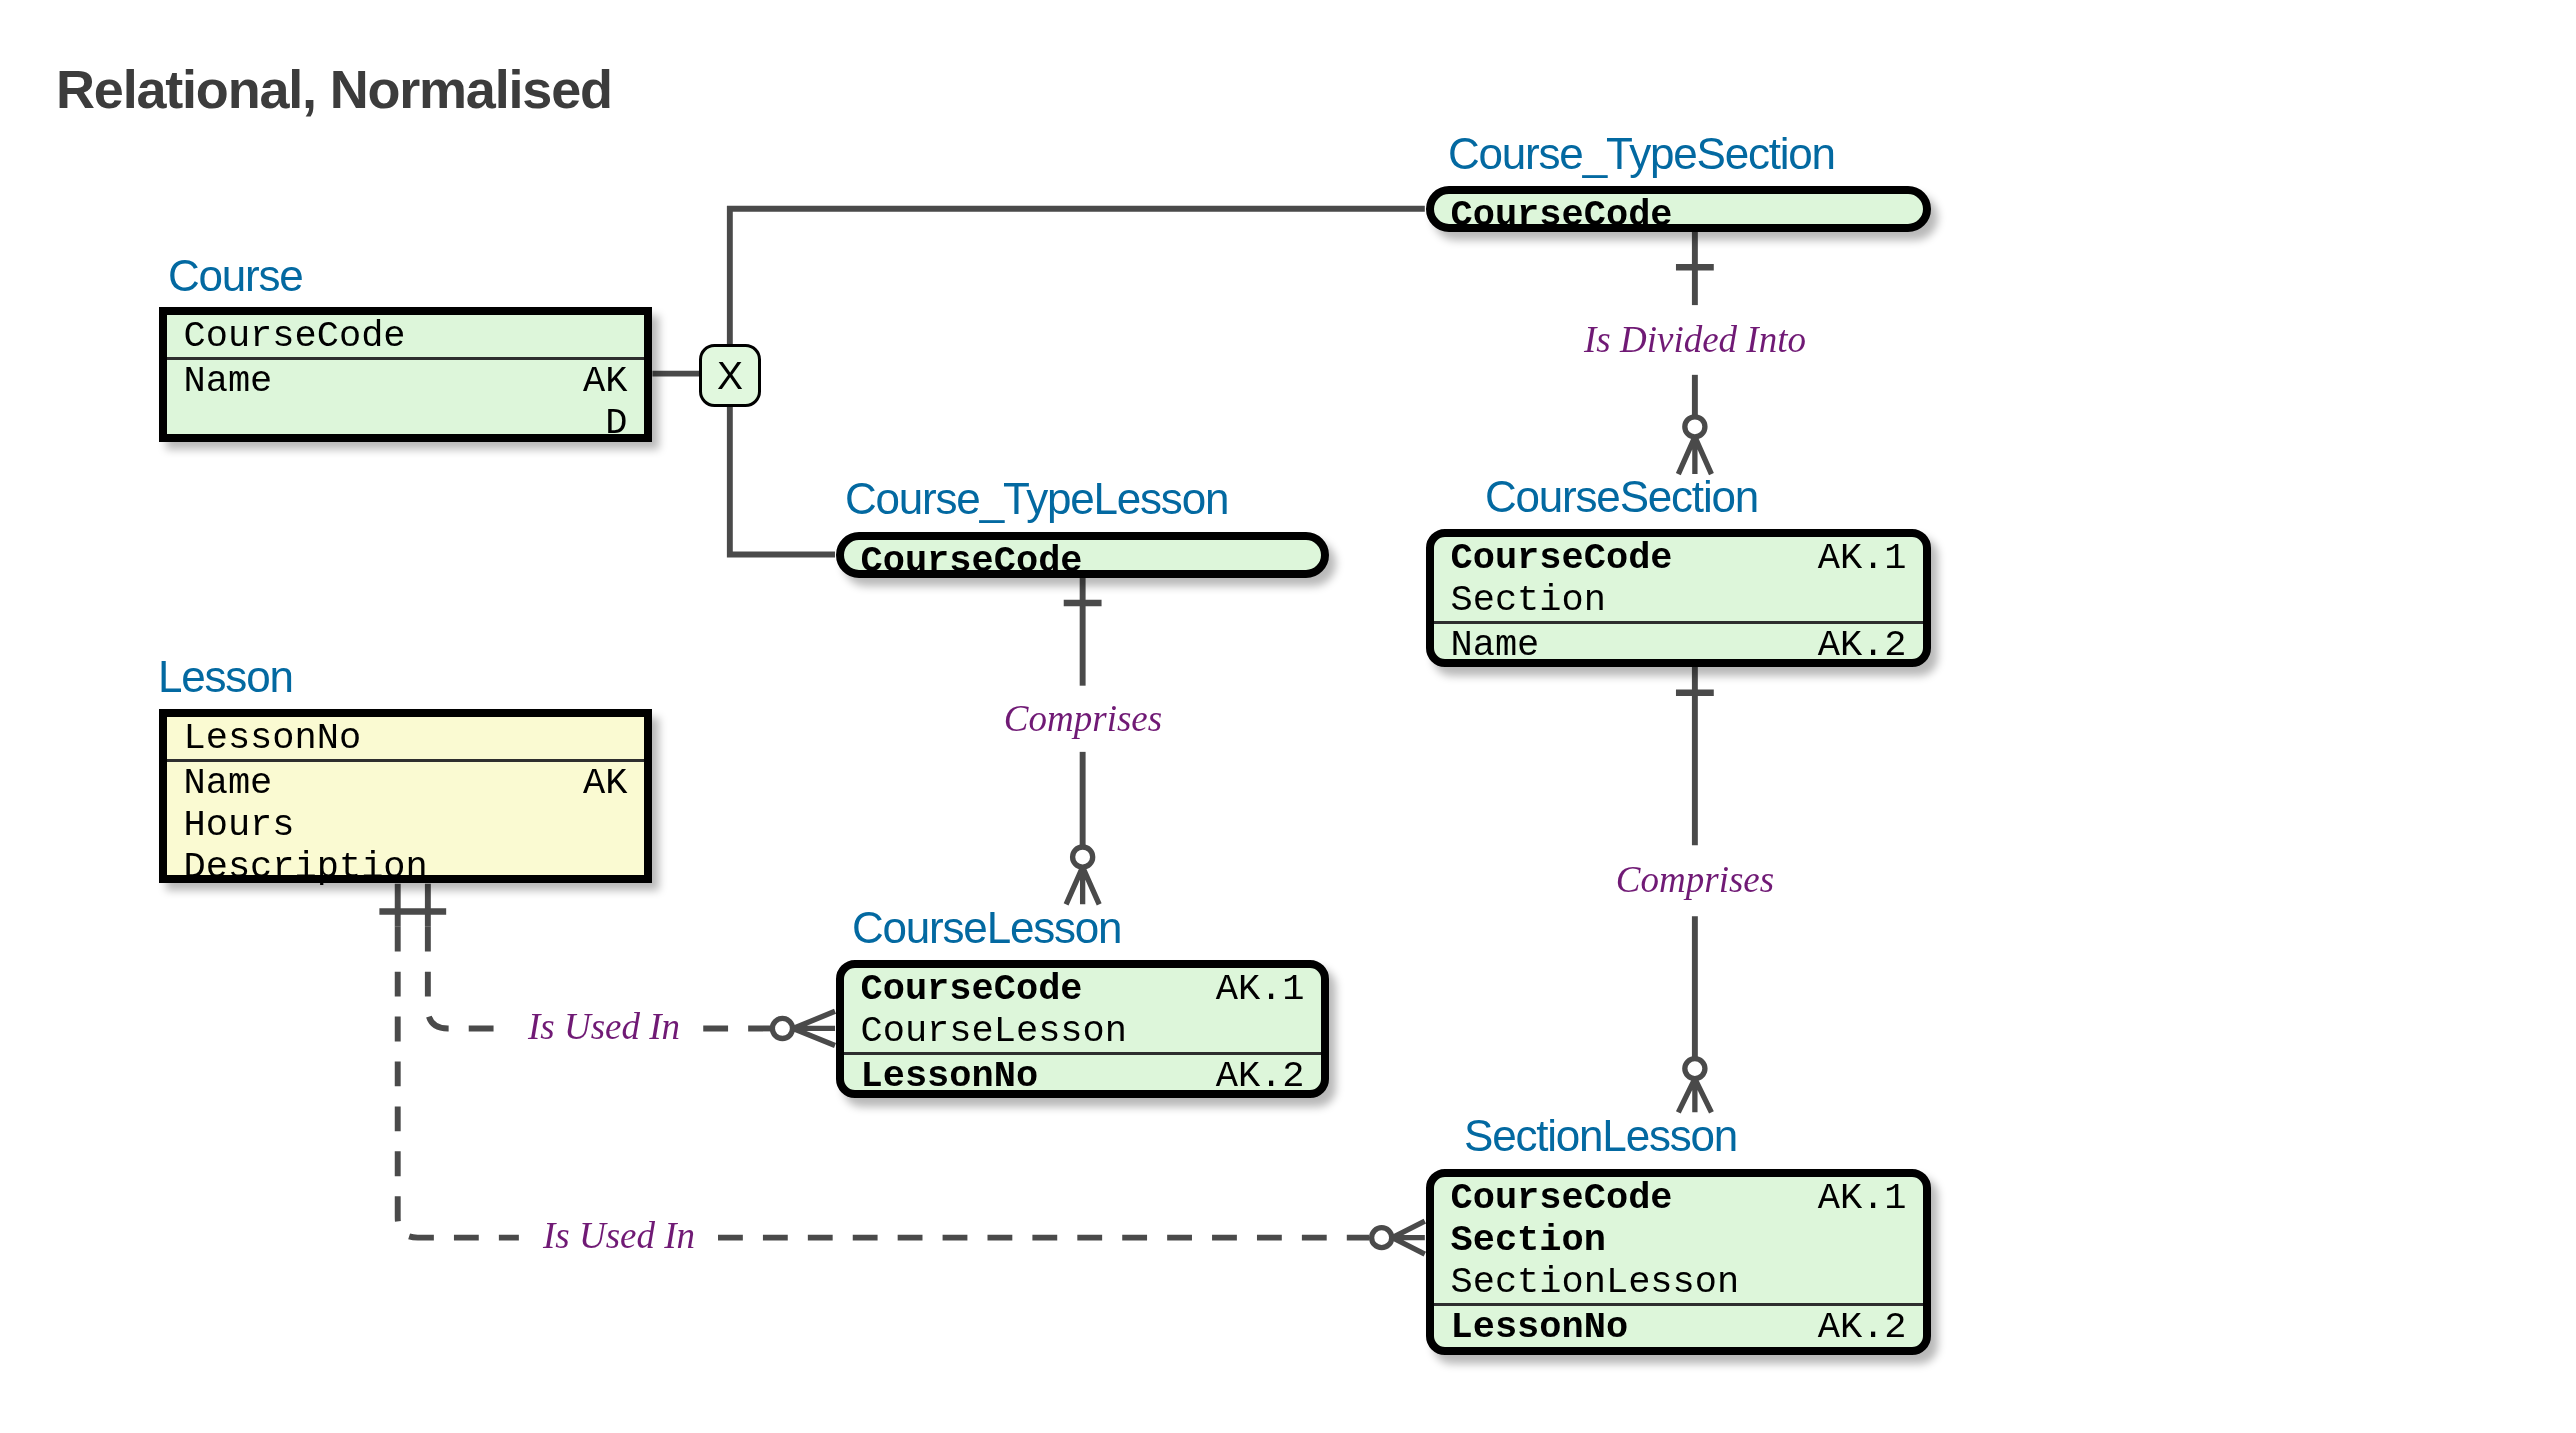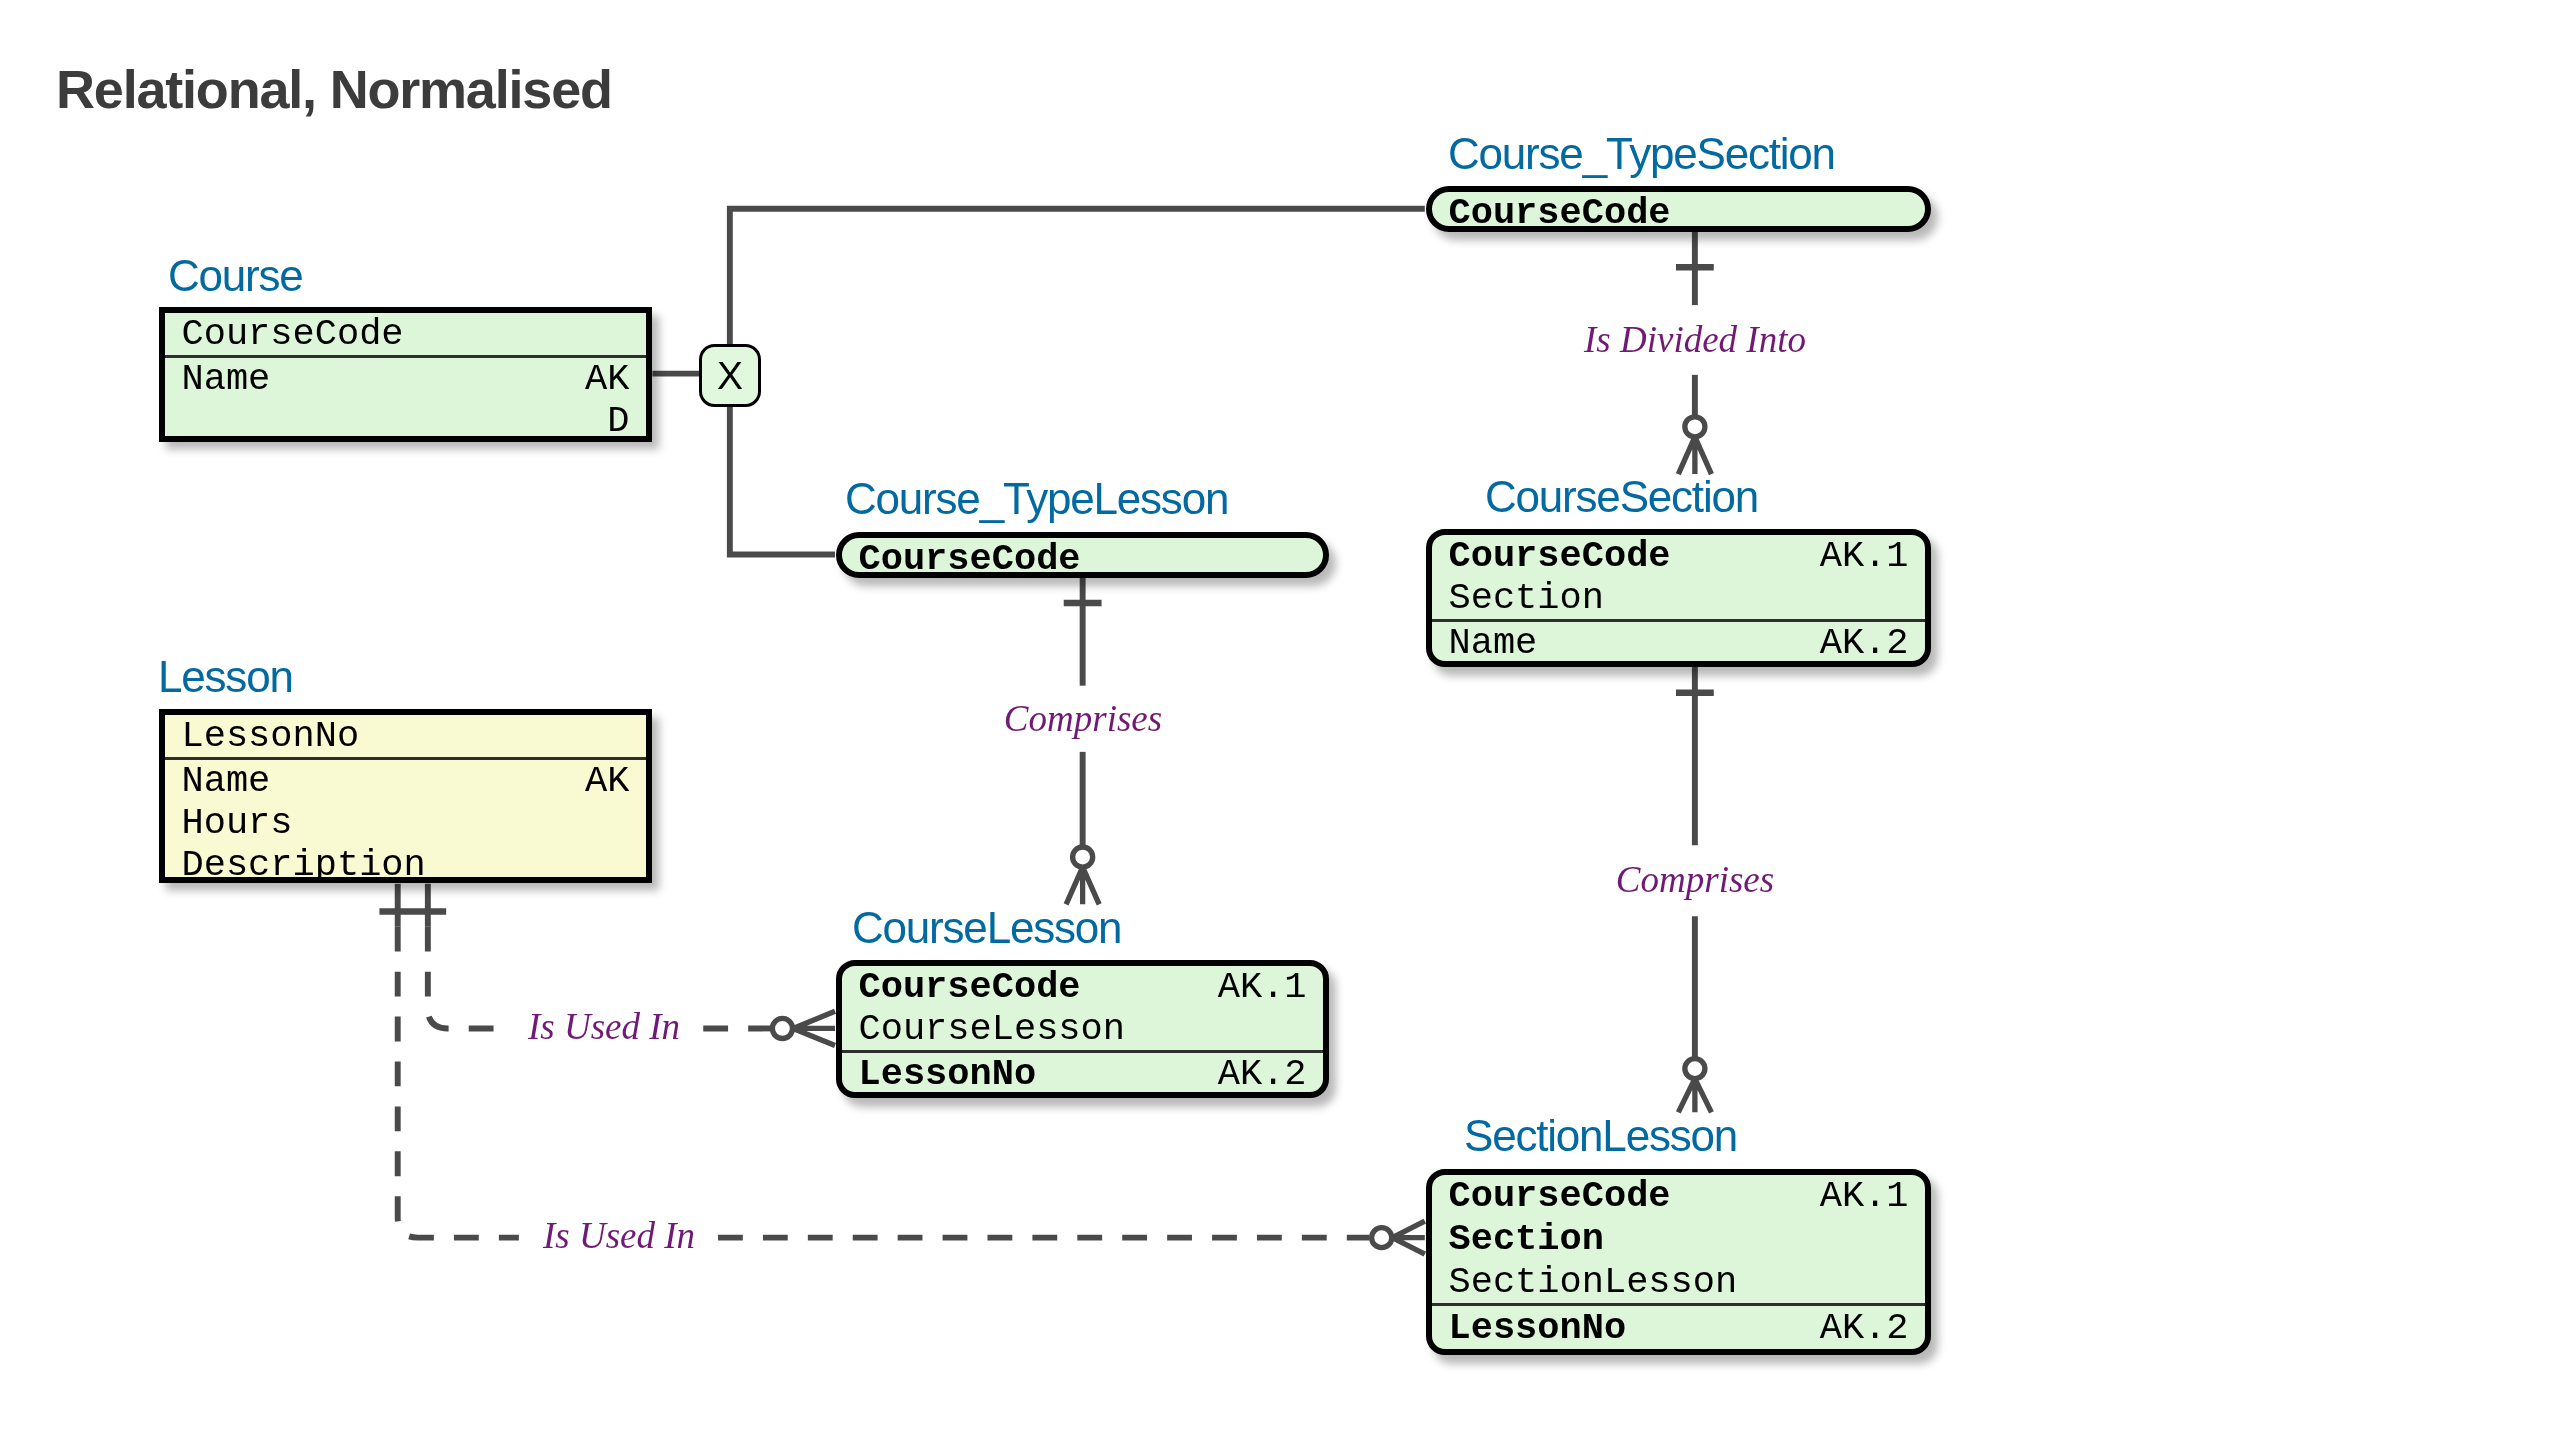--- a/index.html
+++ b/index.html
@@ -3,21 +3,21 @@
 <meta charset="utf-8">
 <style>
   html,body{margin:0;padding:0;background:#ffffff;}
   #canvas{position:relative;width:2576px;height:1434px;background:#ffffff;overflow:hidden;
           font-family:"Liberation Sans",sans-serif;}
   .main-title{position:absolute;left:56px;top:58px;font:bold 54px "Liberation Sans",sans-serif;
               color:#3c3c3c;letter-spacing:-1.2px;white-space:nowrap;}
   .wires{position:absolute;left:0;top:0;width:2576px;height:1434px;}
   .ent-title{position:absolute;font:44px "Liberation Sans",sans-serif;color:#0369a1;
              letter-spacing:-1.2px;white-space:nowrap;}
-  .ent-box{position:absolute;box-sizing:border-box;background:#ddf6da;border:6px solid #000000;
+  .ent-box{position:absolute;box-sizing:border-box;background:#ddf6da;border:8px solid #000000;
            box-shadow:7px 8.3px 8.3px rgba(0,0,0,0.28);display:flex;flex-direction:column;}
   .ent-box.yellow{background:#fafad2;}
   .ent-box.assoc{border-radius:19px;}
   .ent-box.pill{border-radius:23.6px;}
   .comp{display:flex;flex-direction:column;flex:0 0 auto;}
   .comp + .comp{border-top:3px solid #2e2e2e;}
   .row{flex:1 1 auto;display:flex;align-items:center;padding:0 16.5px;
        font:37px "Liberation Mono",monospace;color:#000;white-space:nowrap;}
   .row .nm{flex:1 1 auto;}
   .row .tag{margin-left:auto;}

